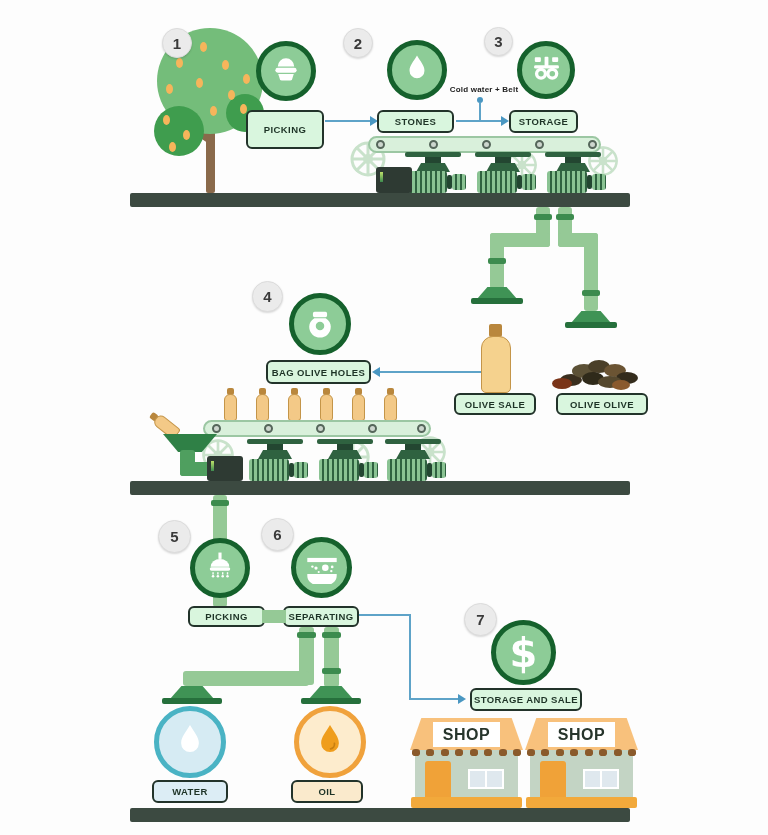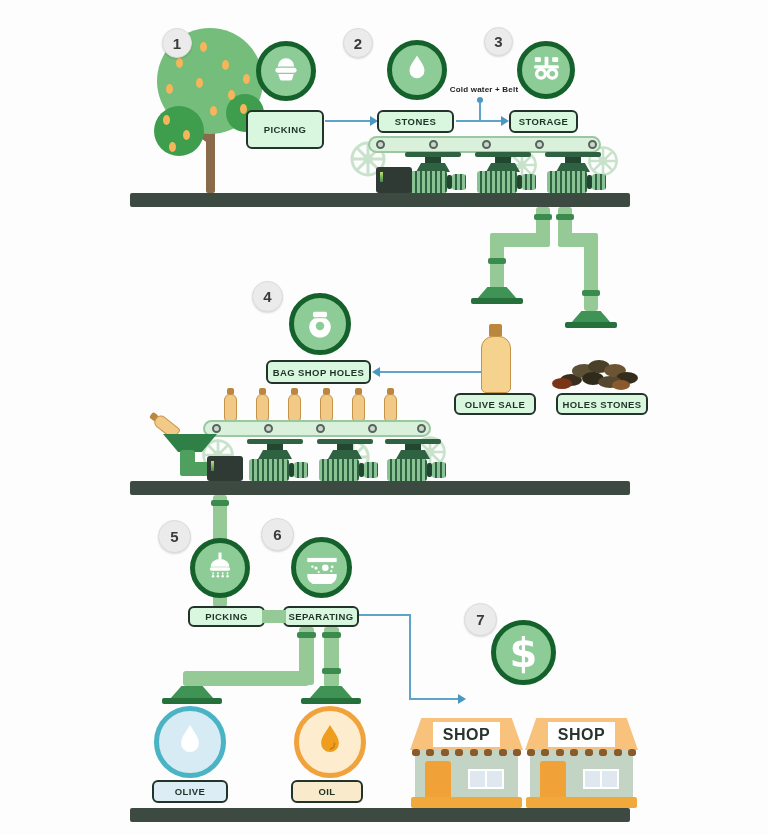--- a/index.html
+++ b/index.html
@@ -238,21 +238,21 @@
   <div class="icon-circle" style="left:289px;top:293px;width:62px;height:62px;">
     <span>
       <svg width="34" height="34" viewBox="0 0 24 24" fill="#fff">
         <path d="M8.2 4.8 h7.6 a1.2 1.2 0 0 1 1.2 1.2 v1.4 a1.2 1.2 0 0 1 -1.2 1.2 h-7.6 a1.2 1.2 0 0 1 -1.2 -1.2 v-1.4 a1.2 1.2 0 0 1 1.2 -1.2z"></path>
         <path d="M8 9.4 h8 c2.4 1.4 3.6 3.6 3.6 6 a7.6 7.6 0 0 1 -15.2 0 c0 -2.4 1.2 -4.6 3.6 -6z"></path>
         <circle cx="12" cy="14.8" r="3" fill="#8dcc97"></circle>
       </svg>
     </span>
   </div>
   <div class="label-box" style="left:266px;top:360px;width:105px;height:24px;">
-      <span>BAG SHOP HOLES</span>
+      <span>BAG OLIVE HOLES</span>
     </div>
 
   <div class="hline" style="left:379px;top:371px;width:103px;"></div>
   <div class="arr-l" style="left:372px;top:367px;"></div>
 
   <div>
     <div class="bottle-cap" style="left:489px;top:324px;width:13px;height:13px;"></div>
     <div class="bottle" style="left:481px;top:336px;width:30px;height:57px;background:#f5d28e;border-radius:12px 12px 5px 5px;"></div>
     <div class="label-box" style="left:454px;top:393px;width:82px;height:22px;">
         <span>OLIVE SALE</span>
@@ -263,21 +263,21 @@
     <div class="stone" style="left:560px;top:374px;width:22px;height:12px;background:#3a2f1f;"></div>
     <div class="stone" style="left:572px;top:364px;width:24px;height:14px;background:#5c5136;"></div>
     <div class="stone" style="left:588px;top:360px;width:22px;height:13px;background:#4a3f28;"></div>
     <div class="stone" style="left:604px;top:364px;width:22px;height:13px;background:#6b5433;"></div>
     <div class="stone" style="left:552px;top:378px;width:20px;height:11px;background:#7a3418;"></div>
     <div class="stone" style="left:616px;top:372px;width:22px;height:12px;background:#342c1c;"></div>
     <div class="stone" style="left:582px;top:372px;width:22px;height:13px;background:#2f2a1a;"></div>
     <div class="stone" style="left:598px;top:376px;width:24px;height:12px;background:#55482e;"></div>
     <div class="stone" style="left:612px;top:380px;width:18px;height:10px;background:#8a5a2e;"></div>
     <div class="label-box" style="left:556px;top:393px;width:92px;height:22px;">
-        <span>HOLES STONES</span>
+        <span>OLIVE OLIVE</span>
       </div>
   </div>
 
   <div>
 
     <div class="bottle-cap" style="left:227px;top:388px;width:7px;height:7px;"></div>
     <div class="bottle" style="left:224px;top:394px;width:13px;height:27px;"></div>
     <div class="bottle-cap" style="left:259px;top:388px;width:7px;height:7px;"></div>
     <div class="bottle" style="left:256px;top:394px;width:13px;height:27px;"></div>
     <div class="bottle-cap" style="left:291px;top:388px;width:7px;height:7px;"></div>
@@ -417,30 +417,33 @@
   <div class="vline" style="left:409px;top:614px;height:86px;"></div>
   <div class="hline" style="left:409px;top:698px;width:50px;"></div>
   <div class="arr-r" style="left:458px;top:694px;"></div>
 
   <div class="badge" style="left:464px;top:603px;width:33px;height:33px;">
       <span>7</span>
     </div>
   <div class="icon-circle" style="left:491px;top:620px;width:65px;height:65px;">
     <span class="dollar">$</span>
   </div>
+  <div class="label-box" style="left:470px;top:688px;width:112px;height:23px;">
+      <span>STORAGE AND SALE</span>
+    </div>
 
   <div class="big-circle" style="left:154px;top:706px;width:72px;height:72px;background:#d6ebf3;border:5px solid #4ab3c4;">
     <span>
       <svg width="38" height="38" viewBox="0 0 24 24" fill="#fff">
         <path d="M12 2.6 C9.4 7 6.4 10.2 6.4 14 a5.6 5.6 0 0 0 11.2 0 C17.6 10.2 14.6 7 12 2.6z"></path>
       </svg>
     </span>
   </div>
   <div class="label-box label-water" style="left:152px;top:780px;width:76px;height:23px;">
-      <span>OLIVE</span>
+      <span>WATER</span>
     </div>
 
   <div class="big-circle" style="left:294px;top:706px;width:72px;height:72px;background:#fdeccd;border:5px solid #f0a23c;">
     <span>
       <svg width="38" height="38" viewBox="0 0 24 24" fill="#ef9d1c">
         <path d="M12 2.6 C9.4 7 6.4 10.2 6.4 14 a5.6 5.6 0 0 0 11.2 0 C17.6 10.2 14.6 7 12 2.6z"></path>
         <path d="M14.8 14.2 a3 3 0 0 1 -2.4 3.4" fill="none" stroke="#c87f10" stroke-width="1.1" stroke-linecap="round"></path>
       </svg>
     </span>
   </div>

